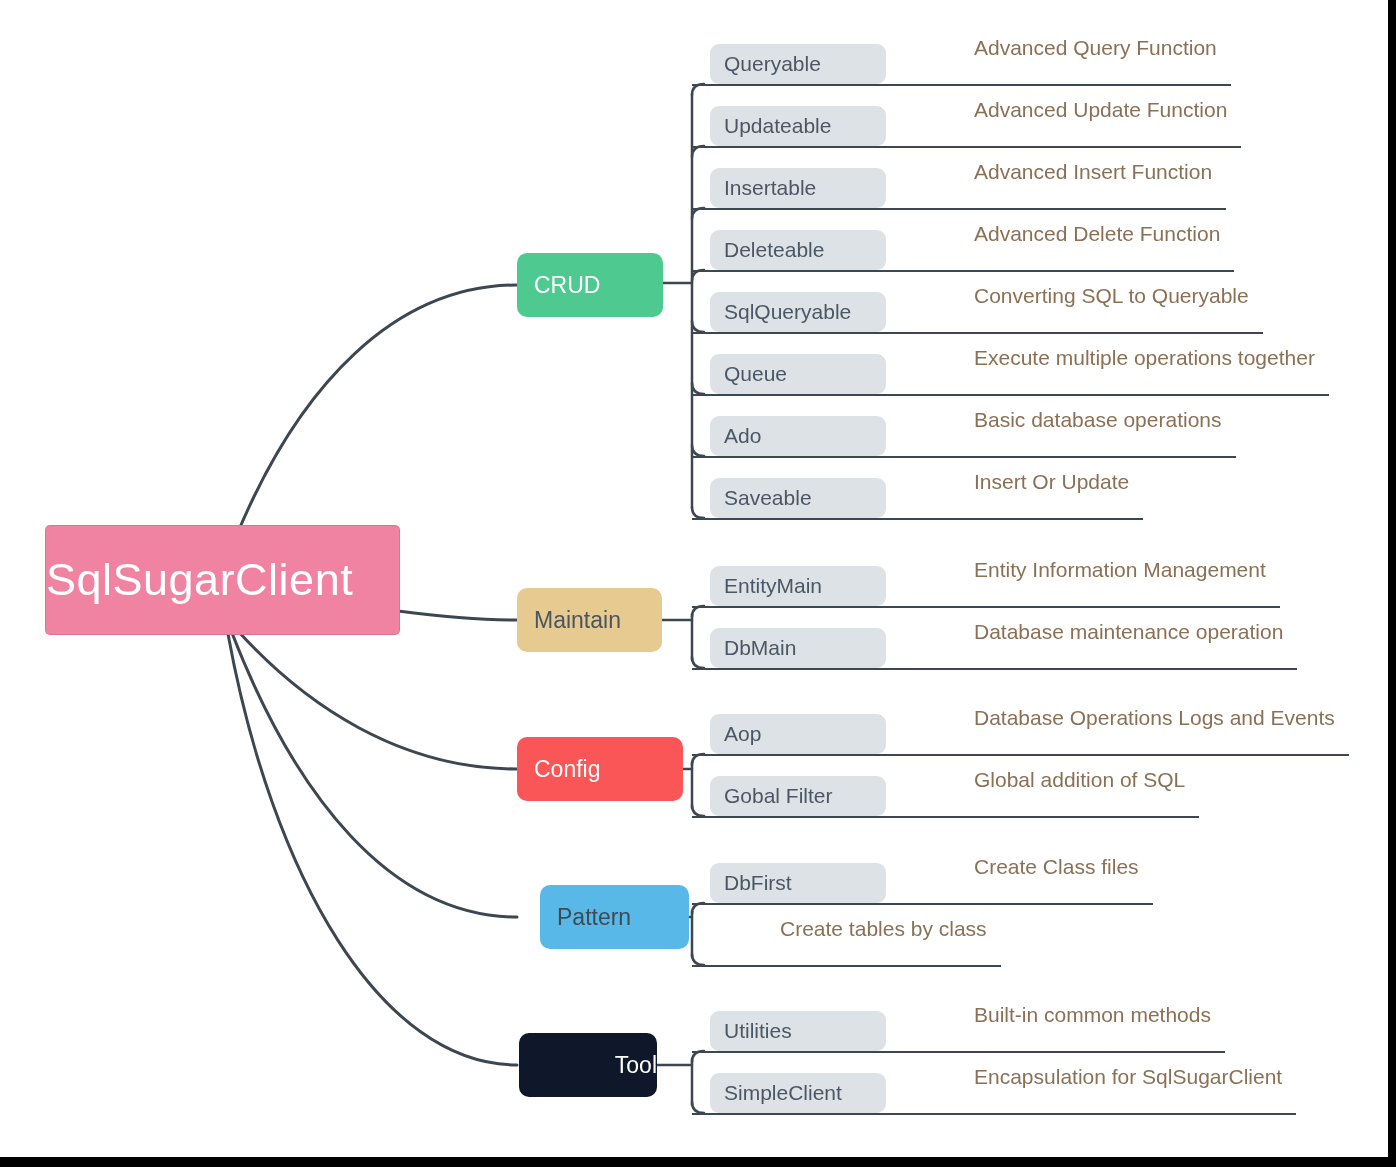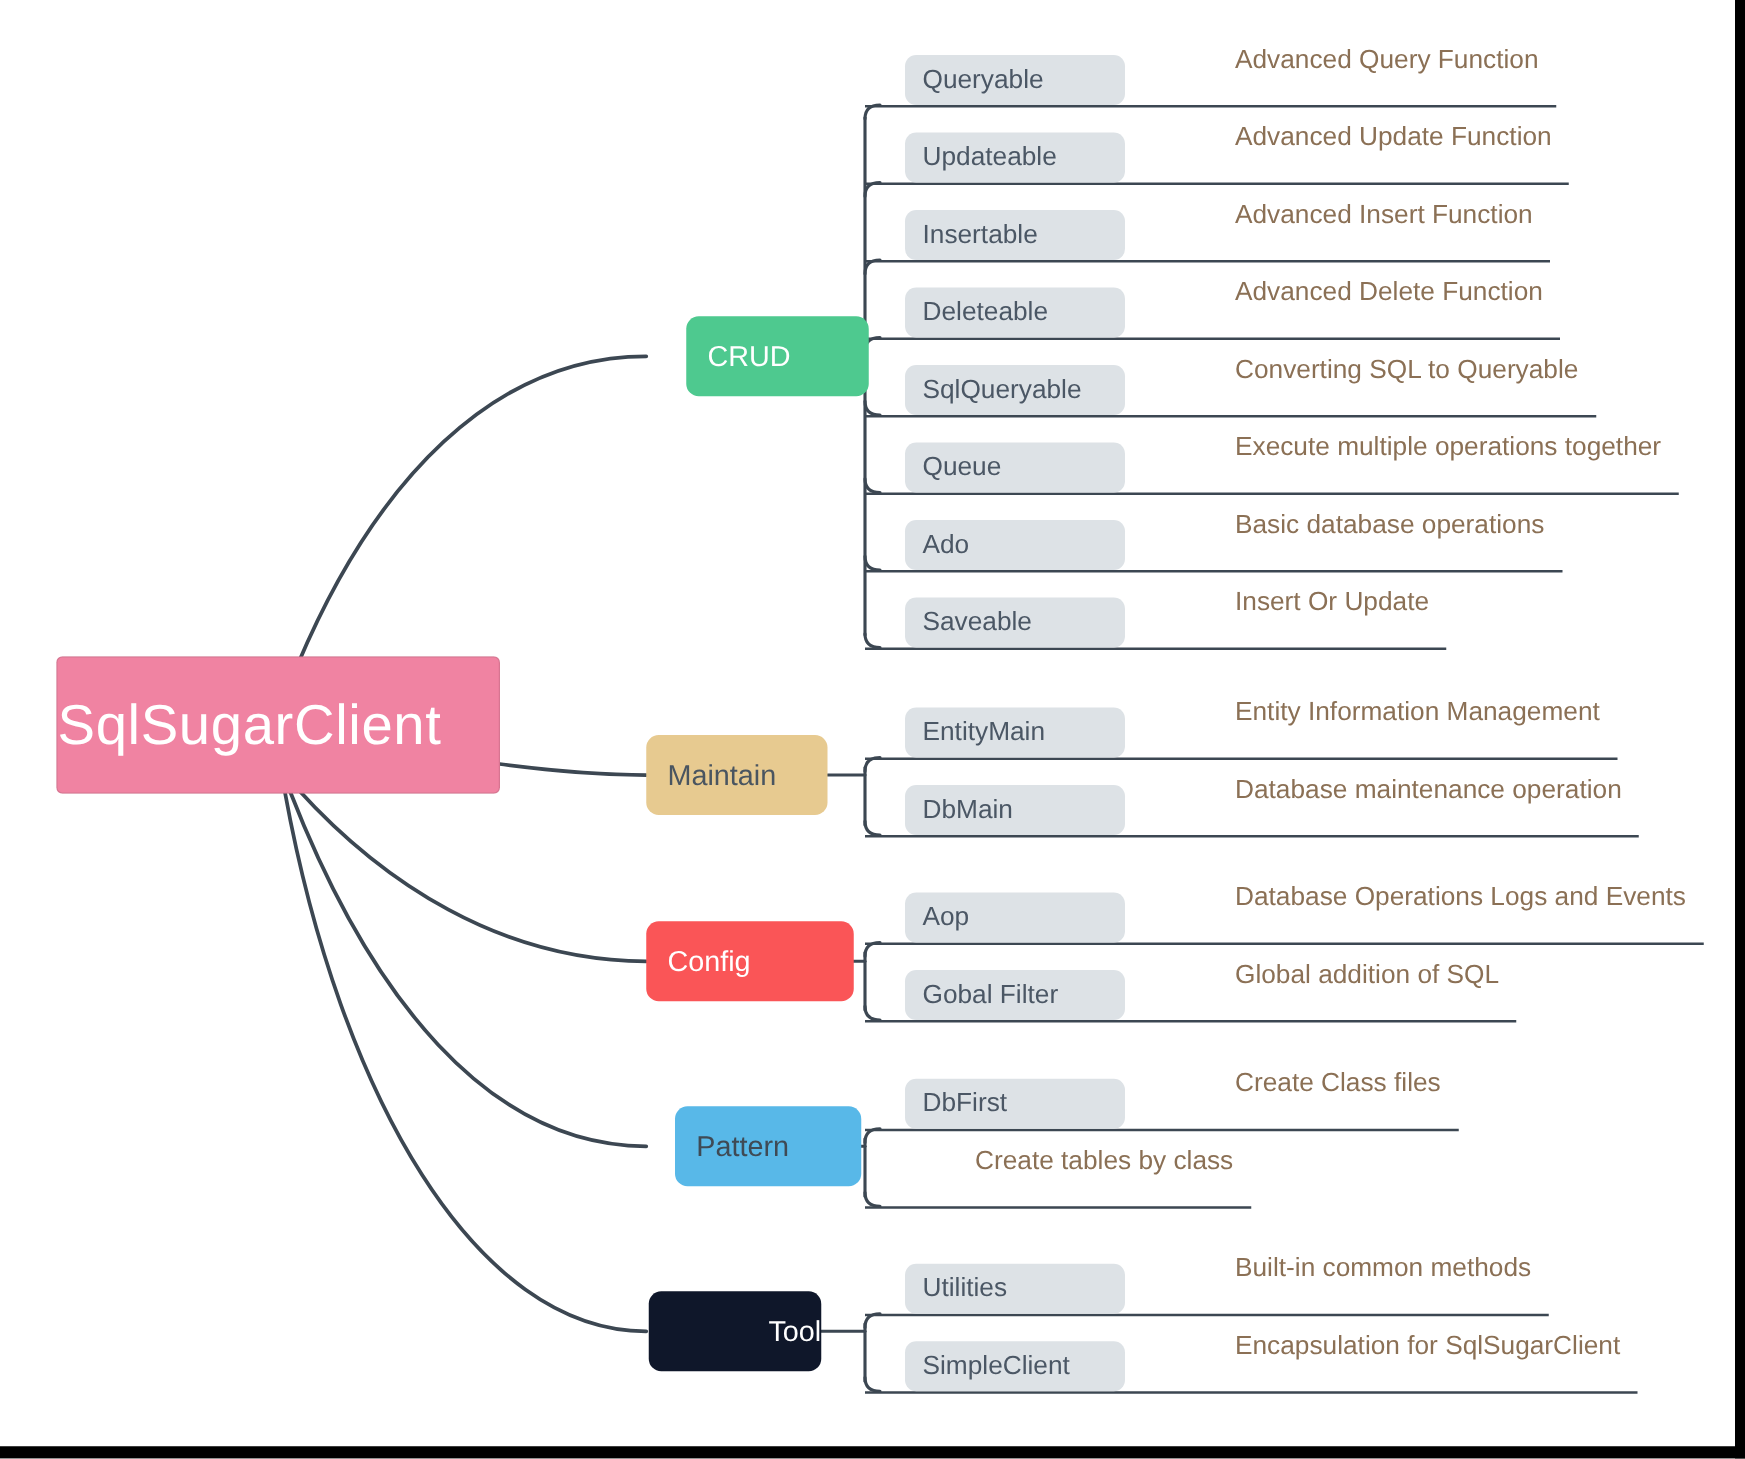--- a/index.html
+++ b/index.html
@@ -15,38 +15,38 @@
     border:1px solid rgba(0,0,0,0.10);
     border-radius:5px;
     color:#ffffff;font-size:45px;font-weight:400;letter-spacing:.5px;
     display:flex;align-items:center;
   }
   .branch{
     height:64px;border-radius:10px;
     display:flex;align-items:center;
     padding-left:17px;font-size:23px;
   }
-  .branch-crud   {left:517px;top:253px;width:146px;margin-left:32px;}
+  .branch-crud   {left:517px;top:253px;width:146px;}
   .branch-maintain{left:517px;top:588px;width:145px;text-align:center;}
   .branch-config {left:517px;top:737px;width:166px;}
   .branch-pattern{left:540px;top:885px;width:149px;}
   .branch-tool   {left:519px;top:1033px;width:138px;}
   .children{position:absolute;left:692px;z-index:1;}
   .ch-crud    {top:44px;}
   .ch-maintain{top:566px;}
   .ch-config  {top:714px;}
   .ch-pattern {top:863px;}
   .ch-tool    {top:1011px;}
   .row{
     display:flex;align-items:flex-end;height:40px;margin-bottom:20px;
     width:max-content;padding-right:14px;
     border-bottom:2px solid var(--line-color,#3c4752);
   }
   .child-box{
-    margin-left:32px;height:40px;min-width:176px;box-sizing:border-box;
+    margin-left:18px;height:40px;min-width:176px;box-sizing:border-box;
     background:var(--child-bg,#dde2e6);border-radius:9px;
     display:flex;align-items:center;padding:0 16px 0 14px;
     font-size:21px;color:var(--child-text,#4b5765);white-space:nowrap;
   }
   .child-desc{
     margin-left:88px;padding-bottom:24px;font-size:21px;
     color:var(--desc-text,#8b7055);white-space:nowrap;
   }
   .edge-right{position:absolute;top:0;right:0;width:8px;height:100%;background:var(--edge-color,#000);z-index:5;}
   .edge-bottom{position:absolute;left:0;bottom:0;width:100%;height:10px;background:var(--edge-color,#000);z-index:5;}

